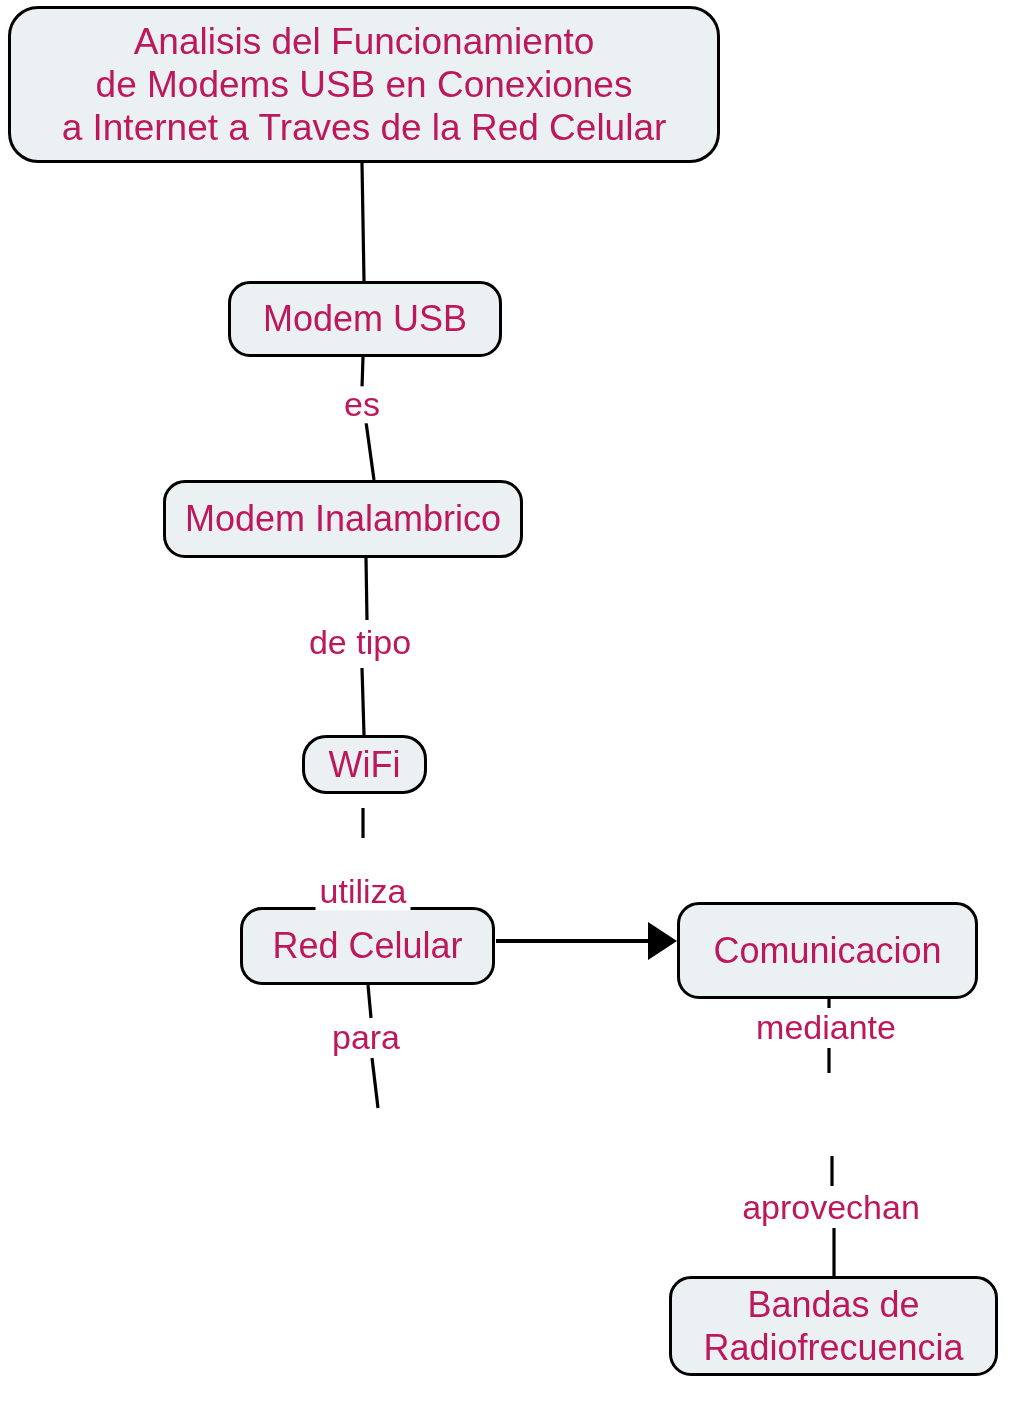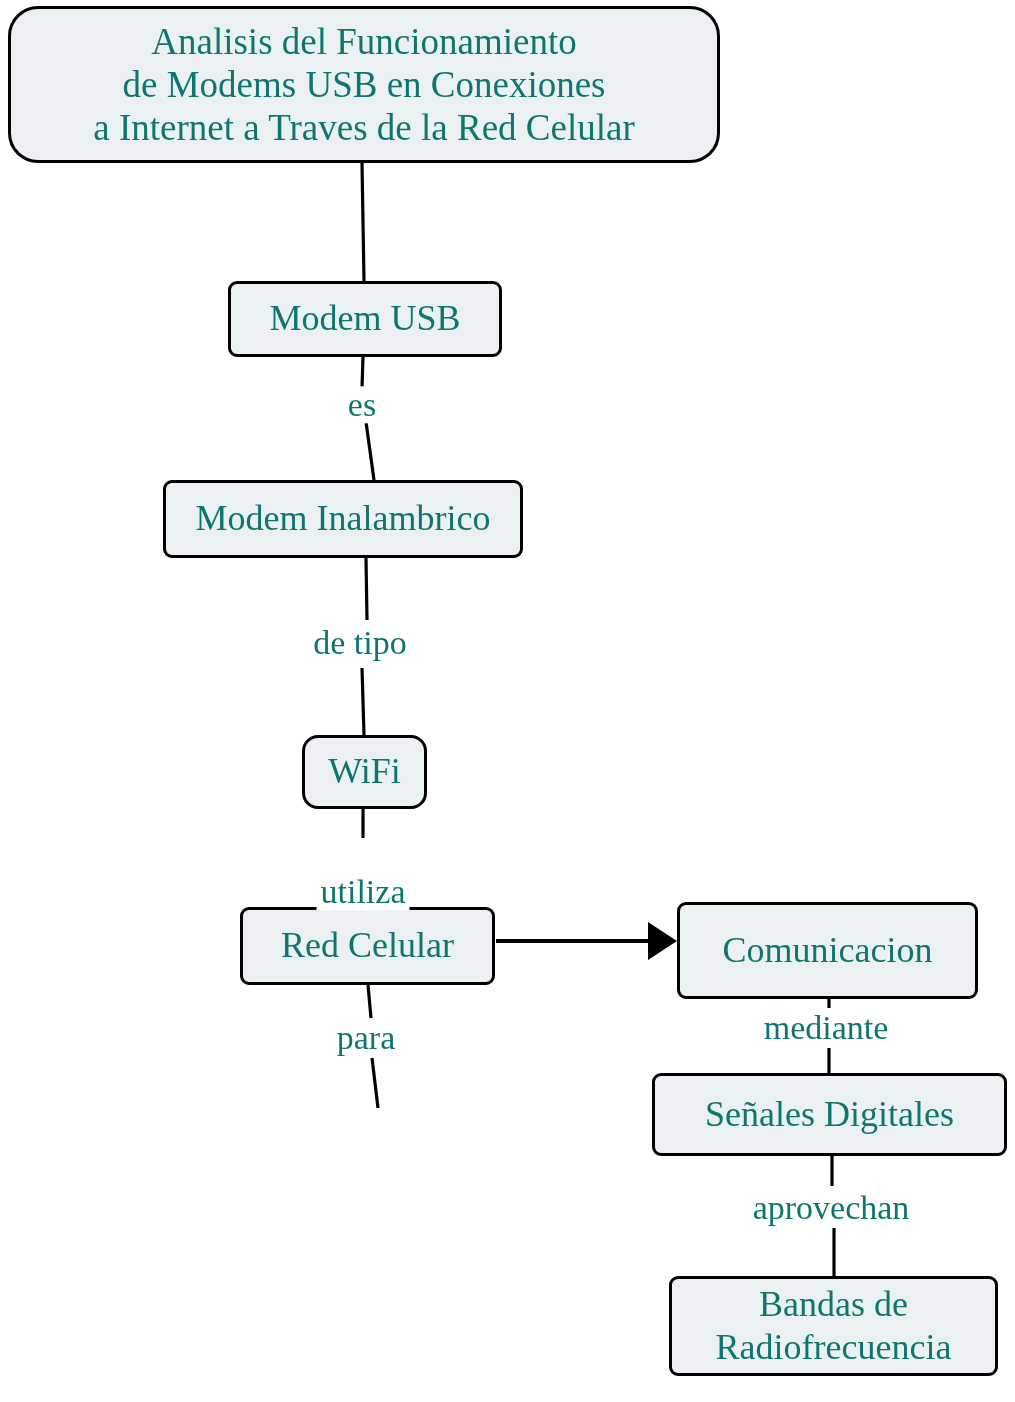--- a/index.html
+++ b/index.html
@@ -5,37 +5,37 @@
   html, body {
     margin: 0;
     padding: 0;
     background: #ffffff;
   }
   .canvas {
     position: relative;
     width: 1015px;
     height: 1402px;
     background: #ffffff;
-    font-family: Liberation Serif, serif;
-    color: #0f766e;
+    font-family: Liberation Sans, sans-serif;
+    color: #be185d;
     overflow: hidden;
   }
   svg.connectors {
     position: absolute;
     left: 0;
     top: 0;
     width: 1015px;
     height: 1402px;
   }
   .node {
     position: absolute;
     box-sizing: border-box;
     background: #ebf1f2;
     border: 3.5px solid #000000;
-    border-radius: 9px;
+    border-radius: 22px;
     display: flex;
     align-items: center;
     justify-content: center;
     text-align: center;
     font-size: 36px;
     line-height: 1.2;
     white-space: pre-line;
   }
   .node.title {
     font-size: 37px;
@@ -84,36 +84,33 @@
   </div>
 
   <div class="node" style="left:228px; top:281px; width:274px; height:76px;">
     <span>Modem USB</span>
   </div>
 
   <div class="node" style="left:163px; top:480px; width:360px; height:78px;">
     <span>Modem Inalambrico</span>
   </div>
 
-  <div class="node" style="left:302px; top:735px; width:125px; height:74px; border-radius:16px;">
+  <div class="node" style="left:302px; top:735px; width:125px; height:59px; border-radius:24px;">
     <span>WiFi</span>
   </div>
 
   <div class="node" style="left:240px; top:907px; width:255px; height:78px;">
     <span>Red Celular</span>
   </div>
 
   <div class="node" style="left:677px; top:902px; width:301px; height:97px;">
     <span>Comunicacion</span>
   </div>
 
 
-  <div class="node" style="left:652px; top:1073px; width:355px; height:83px;">
-    <span>Señales Digitales</span>
-  </div>
 
   <div class="node" style="left:669px; top:1276px; width:329px; height:100px;">
     <span>Bandas de
 Radiofrecuencia</span>
   </div>
 
   <div class="edge-label" style="left:362px; top:405px;">es</div>
 
   <div class="edge-label" style="left:360px; top:643px;">de tipo</div>
 

